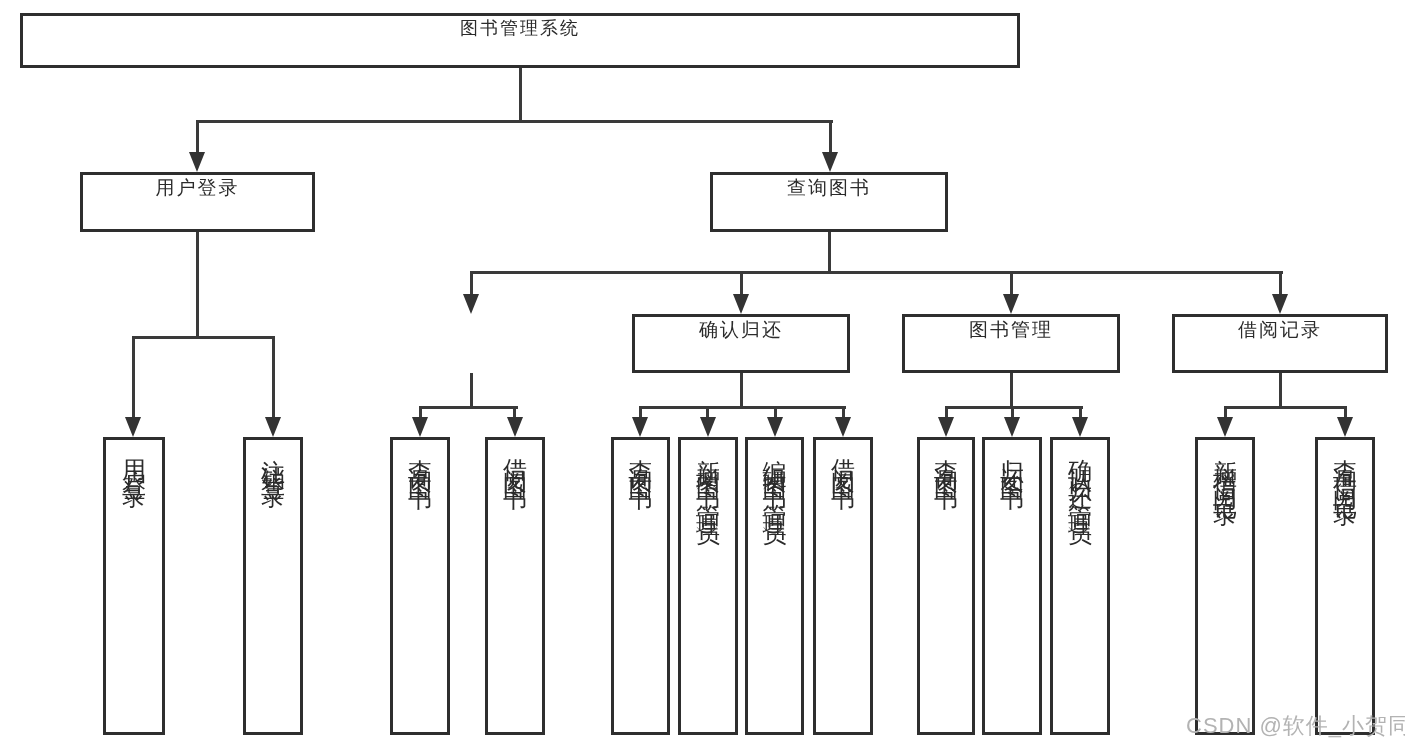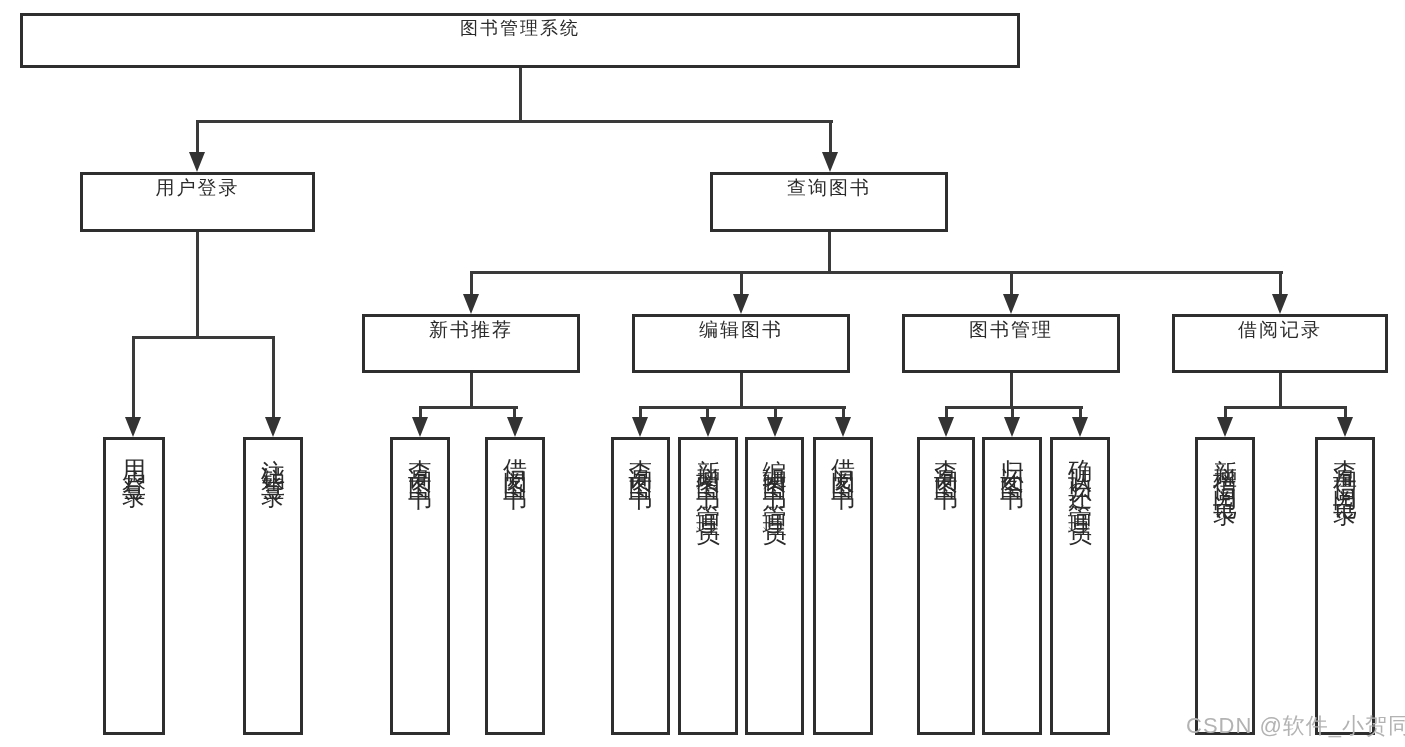--- a/index.html
+++ b/index.html
@@ -37,25 +37,22 @@
     <span>图书管理系统</span>
   </div>
 
   <div class="node hbox" style="left:80px;top:172px;width:235px;height:60px;">
     <span>用户登录</span>
   </div>
   <div class="node hbox" style="left:710px;top:172px;width:238px;height:60px;">
     <span>查询图书</span>
   </div>
 
-  <div class="node hbox" style="left:362px;top:314px;width:218px;height:59px;">
-    <span>新书推荐</span>
-  </div>
   <div class="node hbox" style="left:632px;top:314px;width:218px;height:59px;">
-    <span>编辑图书</span>
+    <span>确认归还</span>
   </div>
   <div class="node hbox" style="left:902px;top:314px;width:218px;height:59px;">
     <span>图书管理</span>
   </div>
   <div class="node hbox" style="left:1172px;top:314px;width:216px;height:59px;">
     <span>借阅记录</span>
   </div>
 
   <div class="node vbox" style="left:103px;top:437px;width:62px;height:298px;">
     <span>用户登录</span>

